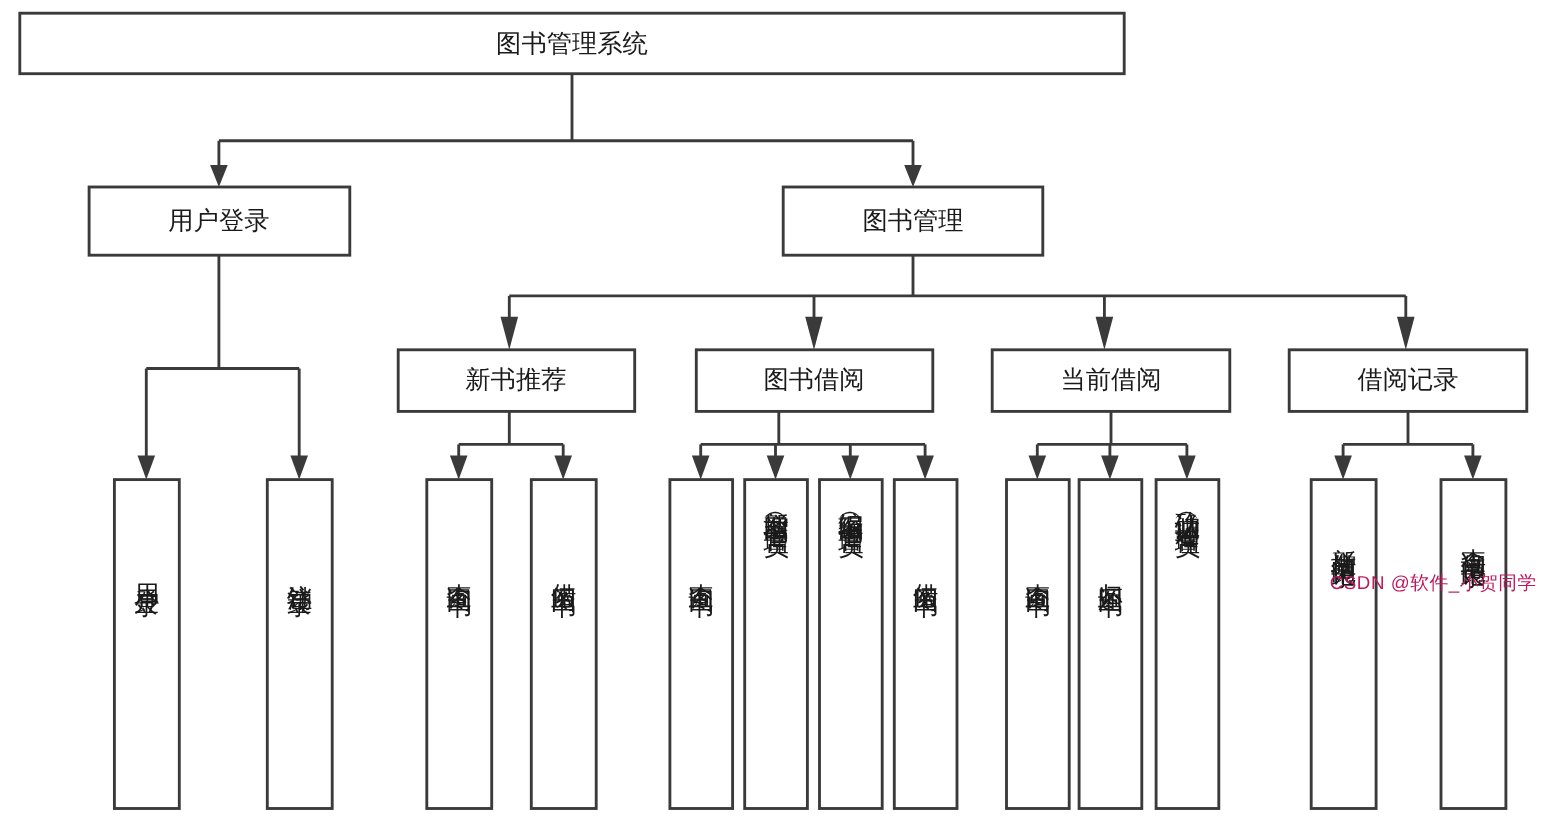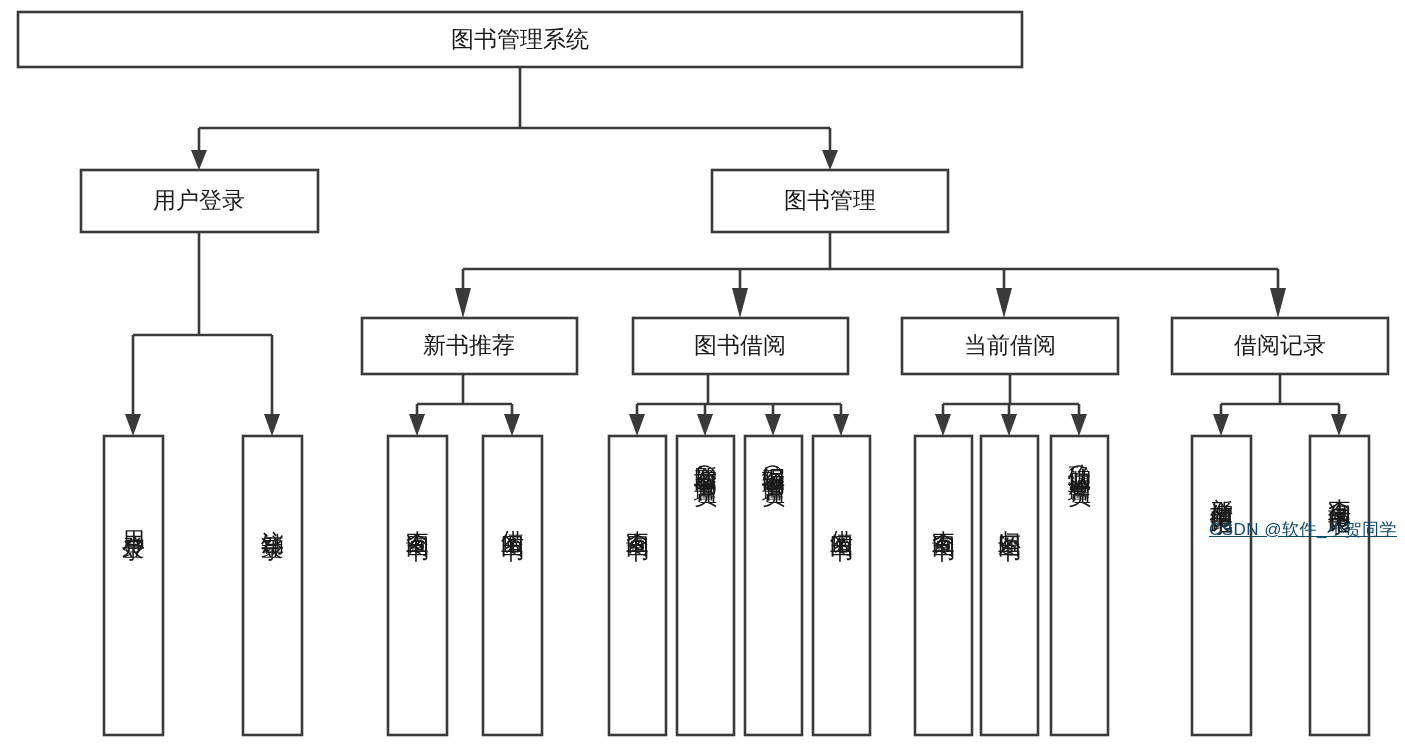--- a/index.html
+++ b/index.html
@@ -66,25 +66,24 @@
     color: #1a1a1a;
     letter-spacing: 3px;
     white-space: nowrap;
   }
   .watermark {
     position: absolute;
     right: 8px;
     bottom: 4px;
     font-family: "Liberation Sans", "DejaVu Sans", sans-serif;
     font-size: 17px;
-    color: #0c4a6e;
+    color: #be185d;
     letter-spacing: 0.5px;
     white-space: nowrap;
     pointer-events: none;
-    text-decoration: underline;
   }
 </style>
 </head>
 <body>
 
 <div id="diagram-root">
 
   <svg class="diagram-canvas" viewBox="0 0 1405 747" xmlns="http://www.w3.org/2000/svg">
 
     <g>

